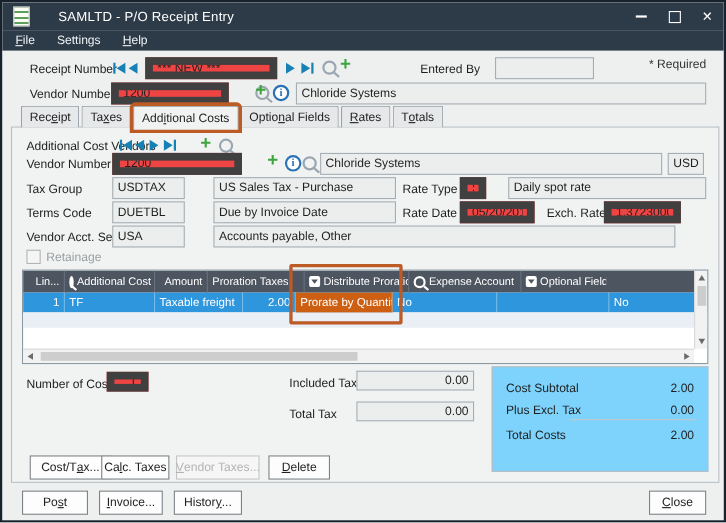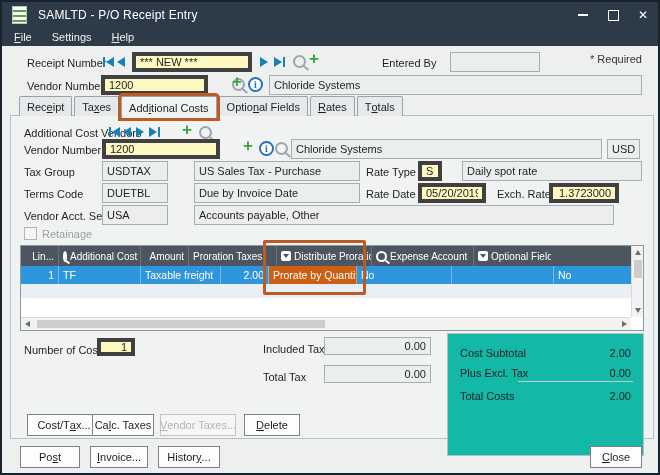--- a/index.html
+++ b/index.html
@@ -3,32 +3,32 @@
 <meta charset="utf-8">
 <style>
   html,body{margin:0;padding:0;background:#d8d8d8;font-family:"Liberation Sans",sans-serif;}
   .win{position:relative;width:660px;height:475px;background:#eef0f0;border:2px solid #17222c;
        box-sizing:border-box;font-size:11px;color:#1f1f1f;overflow:hidden;}
   .abs{position:absolute;}
   
   .titlebar{left:0;top:0;width:656px;height:26px;background:#2d3a47;color:#fff;display:flex;align-items:center;}
   .doc-icon{width:13px;height:16px;background:#fdfdf4;margin-left:10px;border:1px solid #b9c4b9;
             background-image:repeating-linear-gradient(#fdfdf4 0 3px,#5aa05a 3px 5px);}
-  .title-text{margin-left:11px;font-size:12px;letter-spacing:.2px;}
+  .title-text{margin-left:26px;font-size:12px;letter-spacing:.2px;}
   .win-controls{margin-left:auto;display:flex;align-items:center;height:100%;}
   .wc{width:30px;height:100%;display:flex;align-items:center;justify-content:center;color:#fff;cursor:pointer;font-size:12px;}
   .wc .min{display:block;width:10px;border-top:2px solid #fff;}
   .wc .max{display:block;width:9px;height:9px;border:1.5px solid #fff;}
   .menubar{left:0;top:26px;width:656px;height:18px;background:#2d3a47;color:#eef2f5;display:flex;
            align-items:center;gap:20px;padding-left:12px;box-sizing:border-box;font-size:11px;}
   .menu-item{cursor:pointer;}
   .u{text-decoration:underline;}
   
   .lbl{height:19px;display:flex;align-items:center;white-space:nowrap;}
-  .fld{background:#fef9c3;border:4px solid #404040;height:20px;box-sizing:border-box;padding:0 4px;
+  .fld{background:#ef4444;border:7px solid #404040;height:20px;box-sizing:border-box;padding:0 4px;
        font-size:11px;font-family:"Liberation Sans",sans-serif;color:#1f1f1f;display:flex;align-items:center;white-space:nowrap;overflow:hidden;}
   input.fld{outline:none;}
   .ro{background:#eceeee;border:1px solid #a6aeb4;}
   .num{justify-content:flex-end;text-align:right;}
   input.num{text-align:right;}
   .tri{display:inline-block;width:0;height:0;border-top:5px solid transparent;border-bottom:5px solid transparent;}
   .tri.r{border-left:8px solid #1581b5;}
   .tri.l{border-right:8px solid #1581b5;}
   .bar{display:inline-block;width:2px;height:10px;background:#1581b5;}
   .navbtn{display:flex;align-items:center;gap:1px;cursor:pointer;}
@@ -65,21 +65,21 @@
   .vsb{position:absolute;right:0;top:0;width:12px;height:71px;background:#f2f2f2;border-left:1px solid #d9d9d9;box-sizing:border-box;}
   .hsb{position:absolute;left:0;bottom:0;height:13px;width:610px;background:#f2f2f2;border-top:1px solid #d9d9d9;box-sizing:border-box;}
   .sb-arrow{position:absolute;width:0;height:0;cursor:pointer;}
   .thumb{position:absolute;background:#cdcdcd;cursor:grab;}
   .ann{position:absolute;border:3px solid #bc5b26;border-radius:2px;pointer-events:none;z-index:6;}
   
   .btn{position:absolute;height:22px;background:#fdfdfd;border:1px solid #7c8287;display:flex;align-items:center;
        justify-content:center;font-size:11px;padding:0 6px;box-sizing:border-box;cursor:pointer;white-space:nowrap;}
   .btn.disabled{color:#b4b4b4;border-color:#c5c5c5;background:#f6f6f6;cursor:default;}
   
-  .tbox{left:445px;top:331px;width:197px;height:123px;border:1px solid #b7bec4;background:#14b8a6;box-sizing:border-box;}
+  .tbox{left:445px;top:331px;width:197px;height:96px;border:1px solid #b7bec4;background:#7dd3fc;box-sizing:border-box;}
 </style>
 </head>
 <body>
 
 <div class="win">
 
   
   <div class="abs titlebar">
     <div class="doc-icon"></div>
     <div class="title-text">SAMLTD - P/O Receipt Entry</div>

